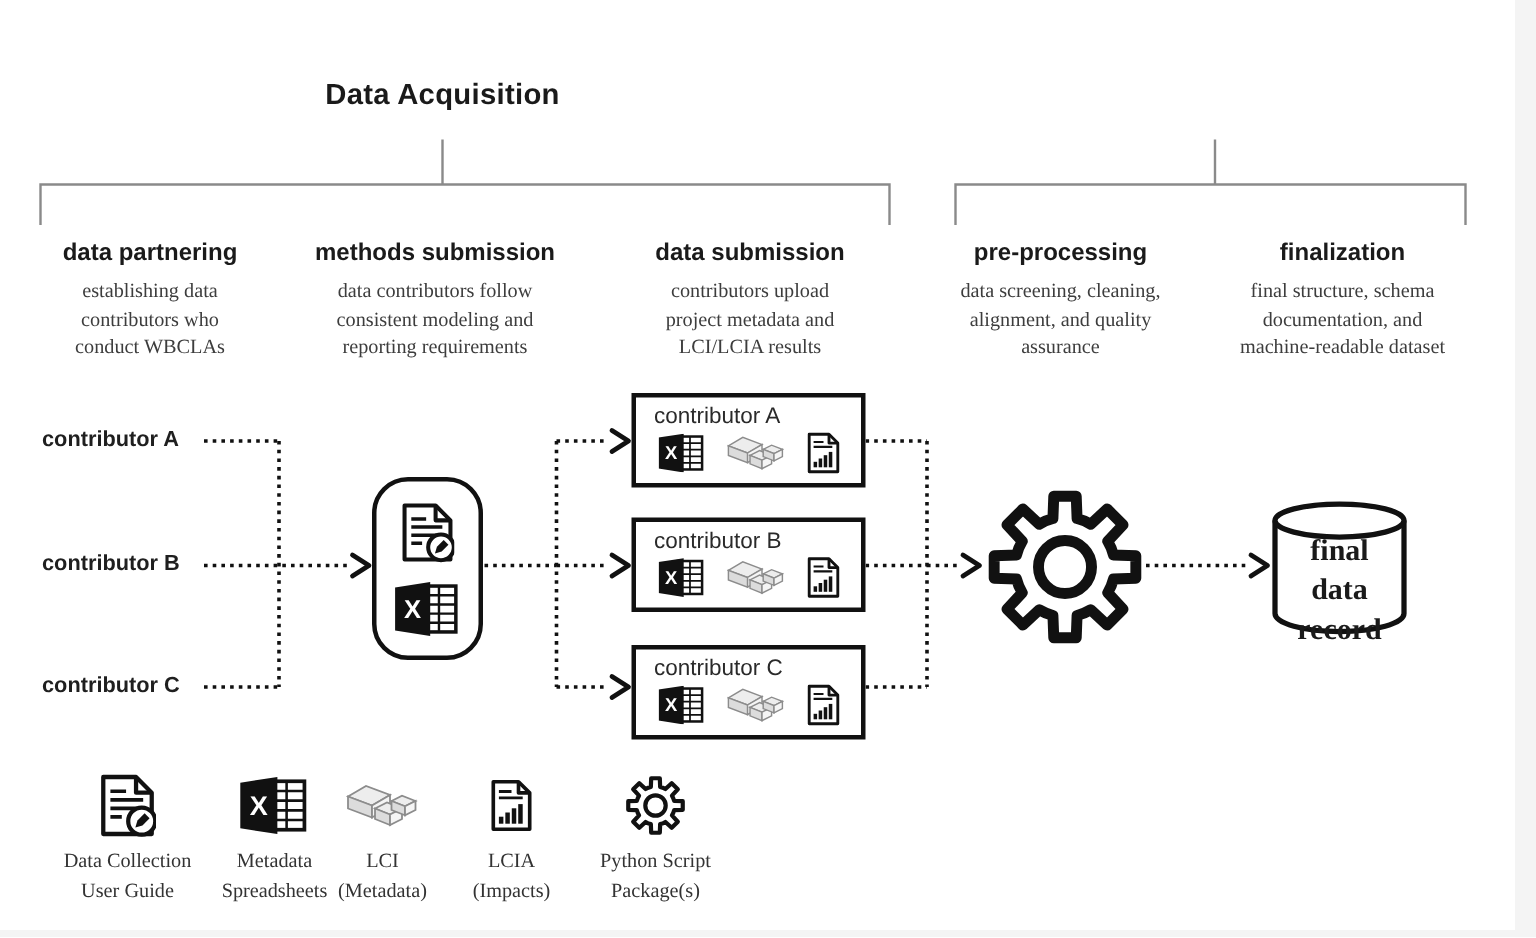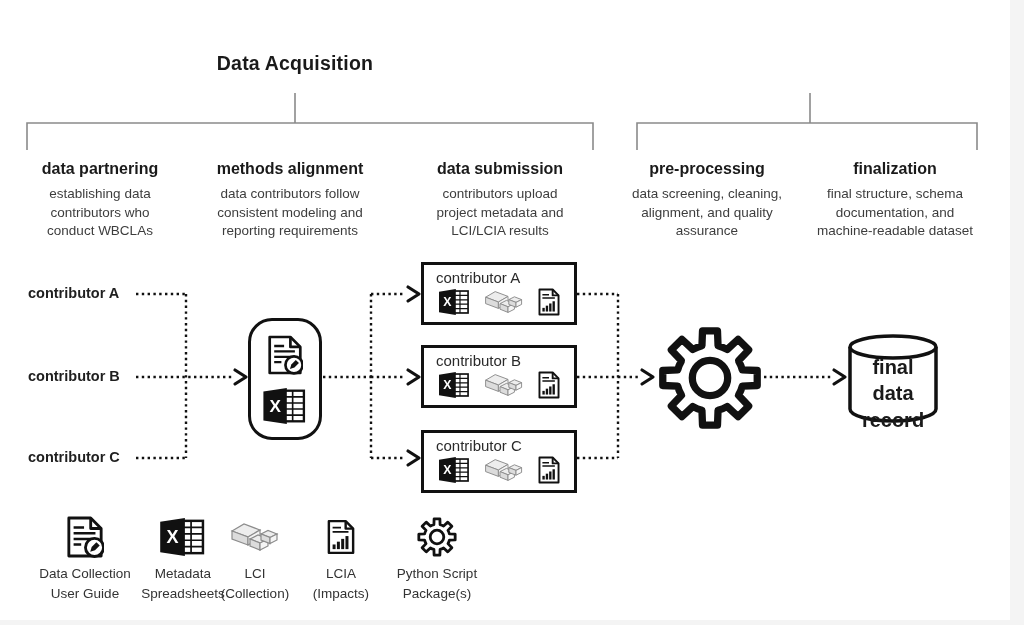--- a/index.html
+++ b/index.html
@@ -1,21 +1,21 @@
 <!DOCTYPE html>
 <html><head>
 <meta charset="utf-8">
 <style>
   html,body{margin:0;padding:0;background:#ffffff;}
   .canvas{
     position:relative;width:1024px;height:625px;background:#ffffff;overflow:hidden;
     font-family:"Liberation Sans",sans-serif;color:#1a1a1a;
   }
   .abs{position:absolute;}
-  .multiline{white-space:pre-line;}
+  .multiline{white-space:pre-line;font-family:Liberation Serif, serif;}
   .phase-title{
     position:absolute;top:52px;width:300px;text-align:center;
     font-size:19.5px;font-weight:bold;color:#1a1a1a;letter-spacing:.2px;
   }
   .stage{position:absolute;top:160px;text-align:center;}
   .stage-name{font-size:16px;font-weight:bold;color:#1a1a1a;margin-bottom:7px;}
   .stage-desc{font-size:13.5px;line-height:1.38;color:#3d3d3d;}
   .contrib-label{
     position:absolute;left:28px;width:112px;font-size:14.5px;font-weight:bold;color:#1f1f1f;
   }
@@ -129,21 +129,21 @@
 
   <div class="phase-title" style="left:145px;">Data Acquisition</div>
 
   <div class="stage" style="left:10px;width:180px;">
     <div class="stage-name">data partnering</div>
     <div class="stage-desc multiline">establishing data
 contributors who
 conduct WBCLAs</div>
   </div>
   <div class="stage" style="left:188px;width:204px;">
-    <div class="stage-name">methods alignment</div>
+    <div class="stage-name">methods submission</div>
     <div class="stage-desc multiline">data contributors follow
 consistent modeling and
 reporting requirements</div>
   </div>
   <div class="stage" style="left:398px;width:204px;">
     <div class="stage-name">data submission</div>
     <div class="stage-desc multiline">contributors upload
 project metadata and
 LCI/LCIA results</div>
   </div>
@@ -245,21 +245,21 @@
     <div class="legend-label multiline">Metadata
 Spreadsheets</div>
   </div>
   <div class="legend-item" style="left:210px;width:90px;">
     <div class="legend-icon">
         <svg width="50" height="32">
           <use href="#icon-lci"></use>
         </svg>
       </div>
     <div class="legend-label multiline">LCI
-(Collection)</div>
+(Metadata)</div>
   </div>
   <div class="legend-item" style="left:296px;width:90px;">
     <div class="legend-icon">
         <svg width="28" height="36">
           <use href="#icon-lcia"></use>
         </svg>
       </div>
     <div class="legend-label multiline">LCIA
 (Impacts)</div>
   </div>

